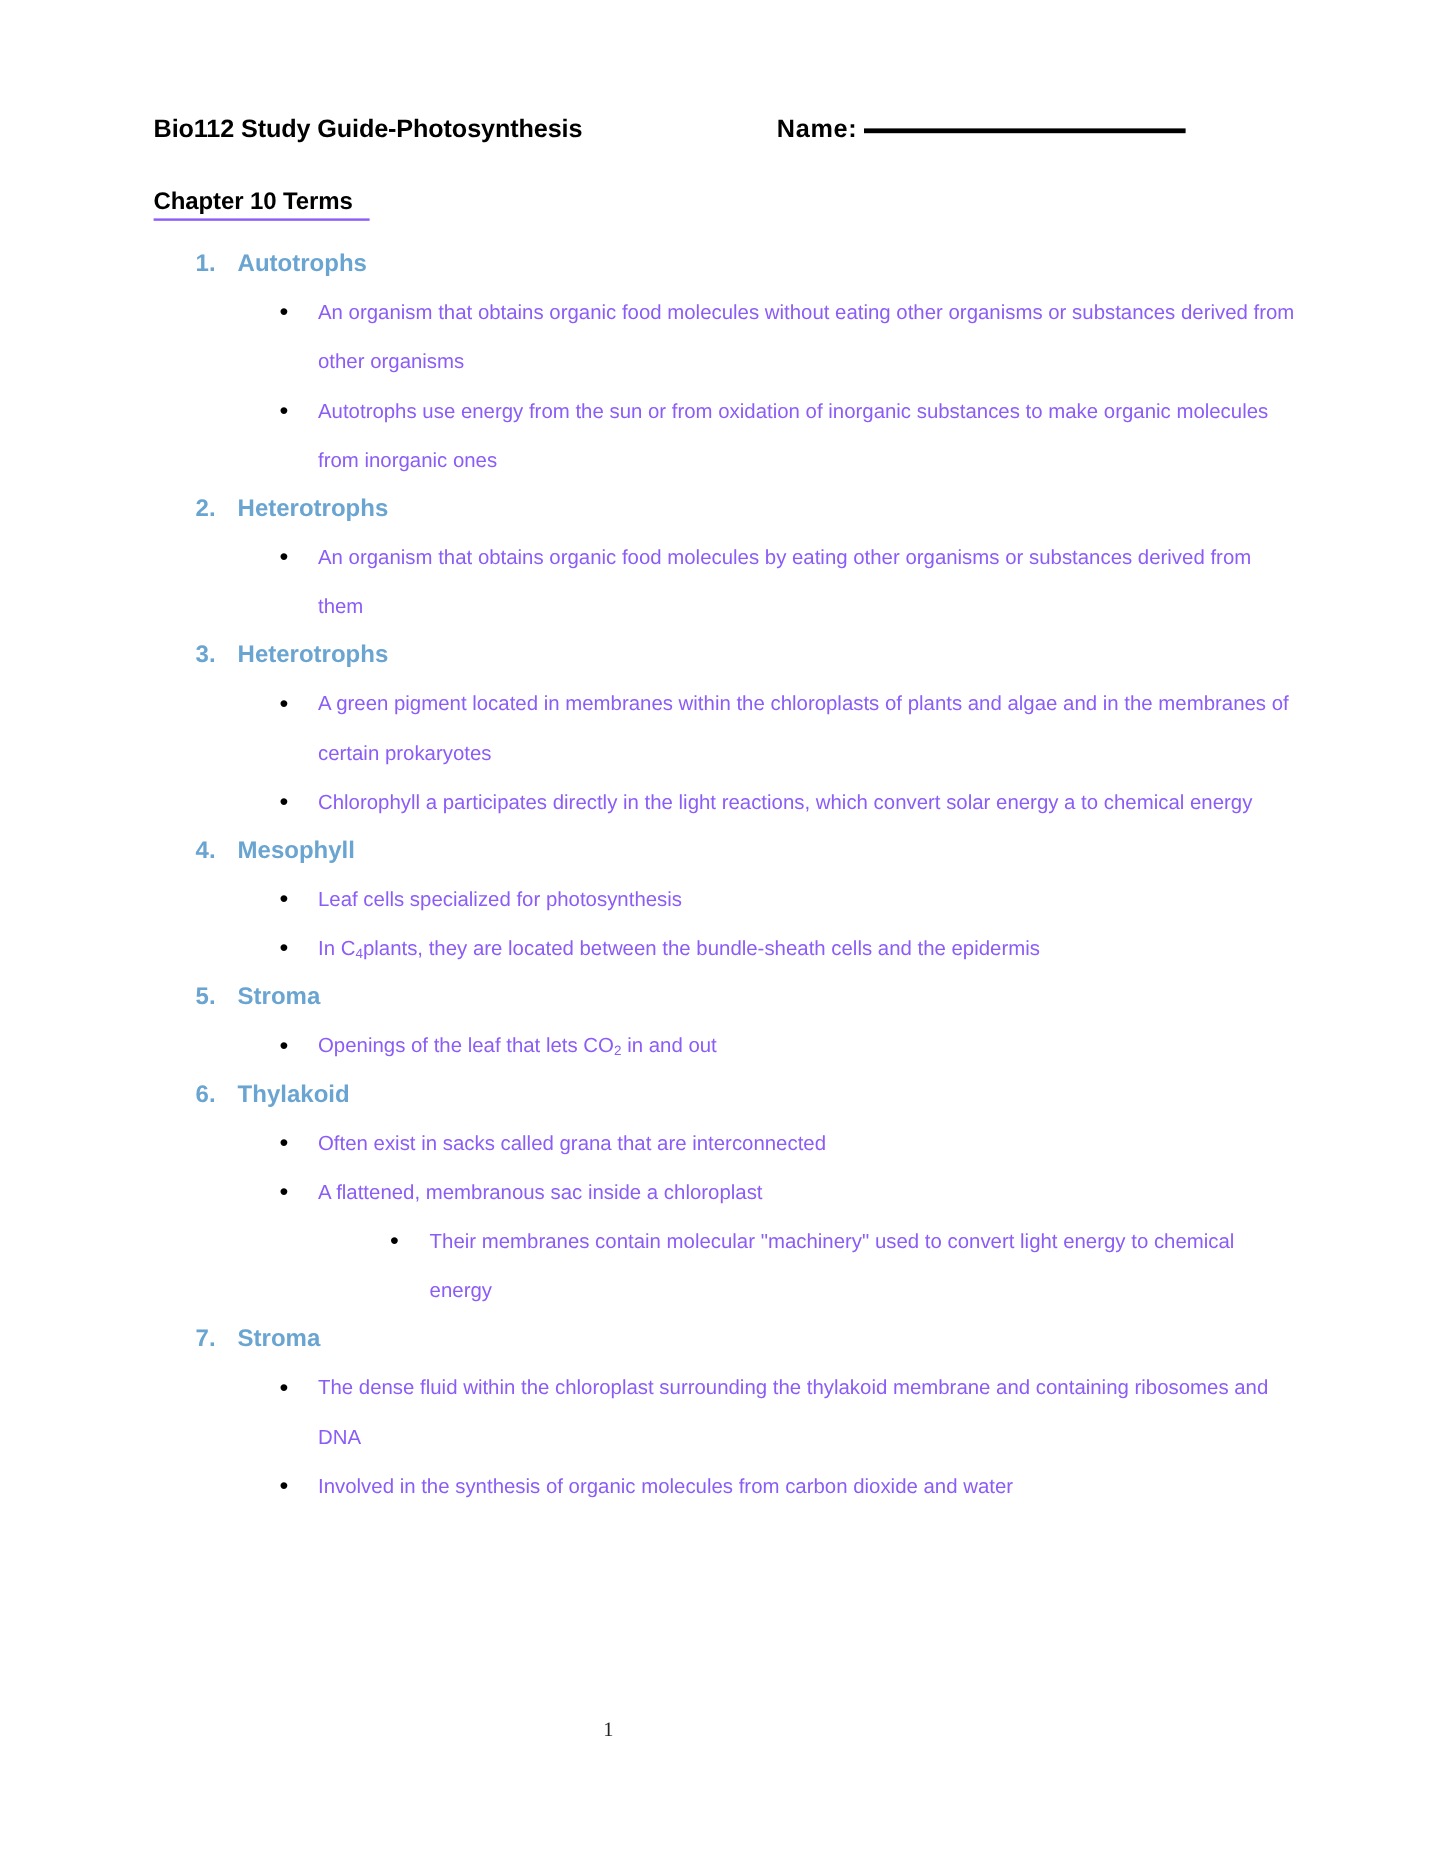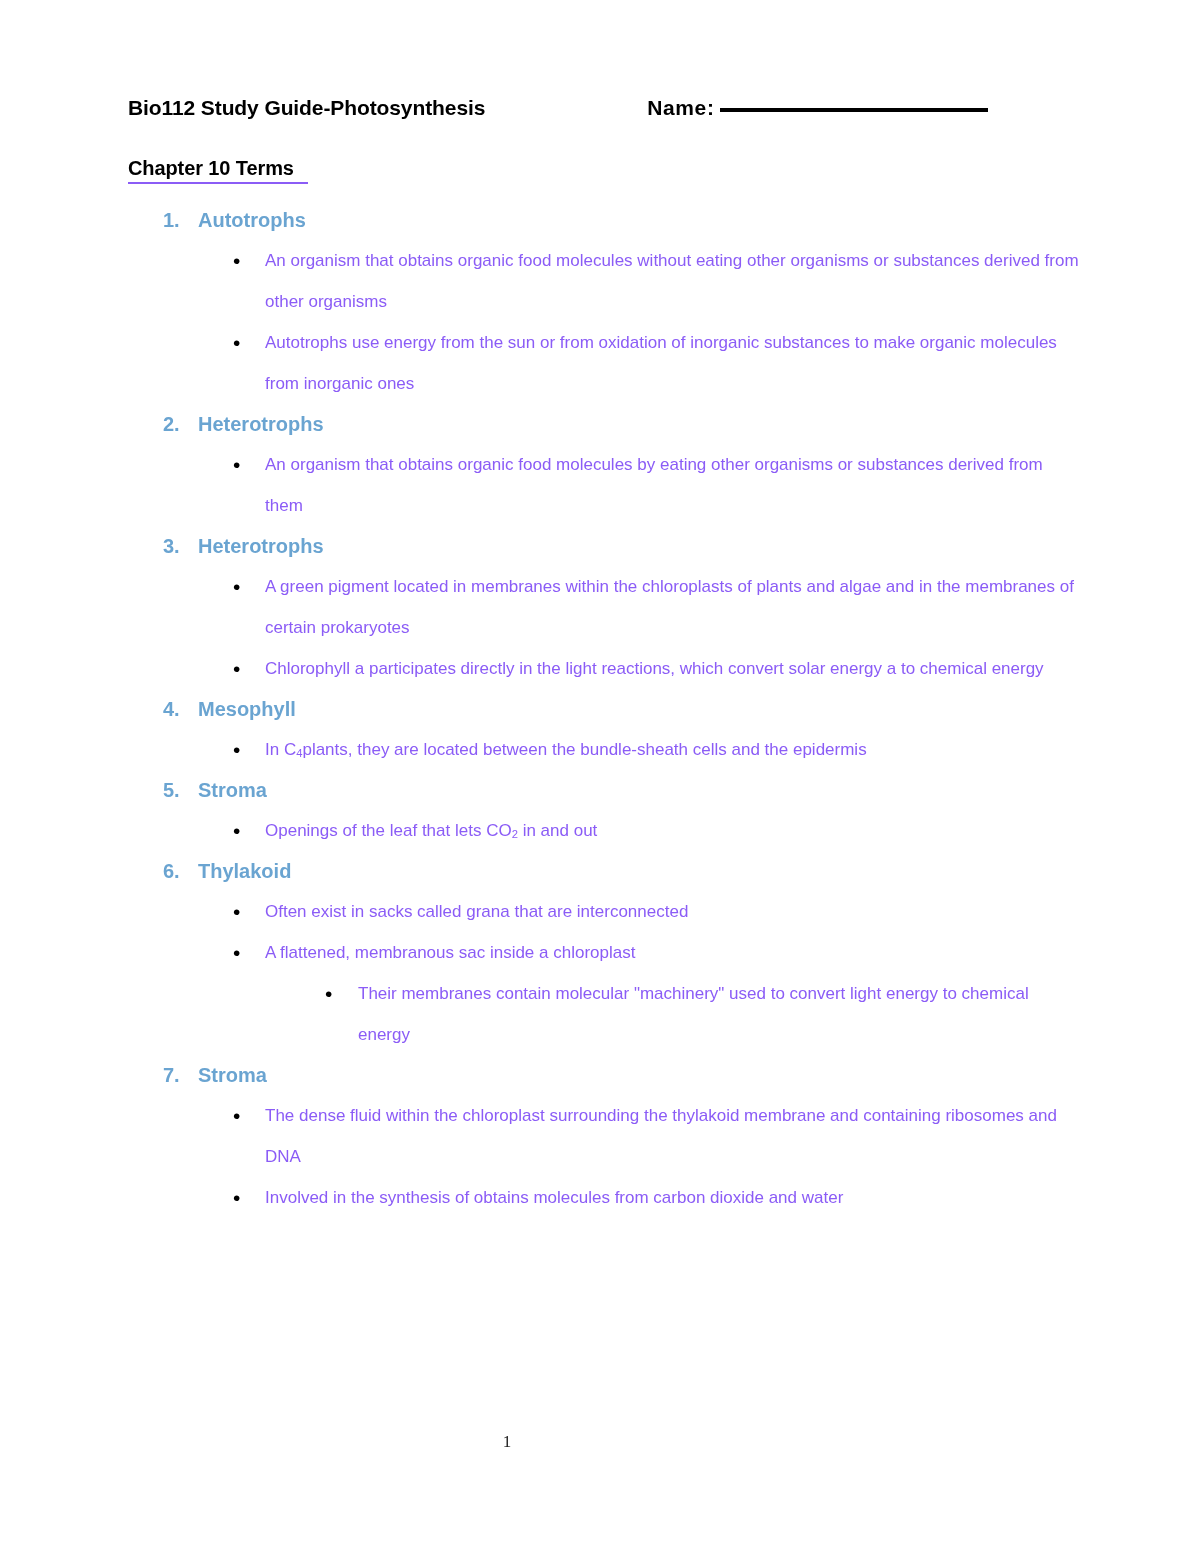--- a/index.html
+++ b/index.html
@@ -205,20 +205,21 @@
           <li class="bullet"><span class="txt">A green pigment located in membranes within the chloroplasts of plants and algae and in the membranes of certain prokaryotes</span></li>
           <li class="bullet"><span class="txt">Chlorophyll a participates directly in the light reactions, which convert solar energy a to chemical energy</span></li>
         </ul>
       </div>
       <div class="term-item">
         <div class="term-head" style="color: rgb(106, 164, 209);">
           <span class="term-number">4.</span>
           <span class="term-name">Mesophyll</span>
         </div>
         <ul class="bullets">
+          <li class="bullet"><span class="txt">Leaf cells specialized for photosynthesis</span></li>
           <li class="bullet"><span class="txt">In C<sub>4</sub>plants, they are located between the bundle-sheath cells and the epidermis</span></li>
         </ul>
       </div>
       <div class="term-item">
         <div class="term-head" style="color: rgb(106, 164, 209);">
           <span class="term-number">5.</span>
           <span class="term-name">Stroma</span>
         </div>
         <ul class="bullets">
           <li class="bullet"><span class="txt">Openings of the leaf that lets CO<sub>2</sub> in and out</span></li>
@@ -235,20 +236,20 @@
           <li class="bullet level3"><span class="txt">Their membranes contain molecular "machinery" used to convert light energy to chemical energy</span></li>
         </ul>
       </div>
       <div class="term-item">
         <div class="term-head" style="color: rgb(106, 164, 209);">
           <span class="term-number">7.</span>
           <span class="term-name">Stroma</span>
         </div>
         <ul class="bullets">
           <li class="bullet"><span class="txt">The dense fluid within the chloroplast surrounding the thylakoid membrane and containing ribosomes and DNA</span></li>
-          <li class="bullet"><span class="txt">Involved in the synthesis of obtains molecules from carbon dioxide and water</span></li>
+          <li class="bullet"><span class="txt">Involved in the synthesis of organic molecules from carbon dioxide and water</span></li>
         </ul>
       </div>
     </div>
 
   <div class="page-number">1</div>
 
 </div>
 
 </body></html>

